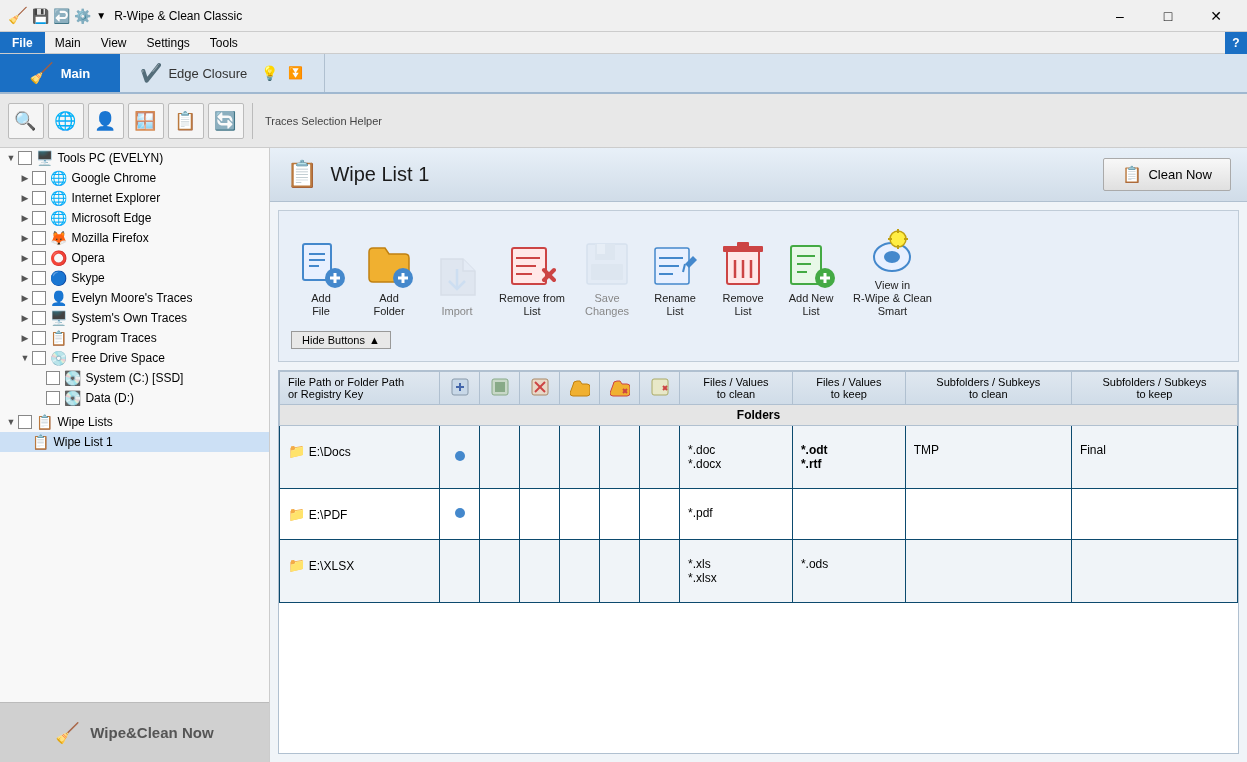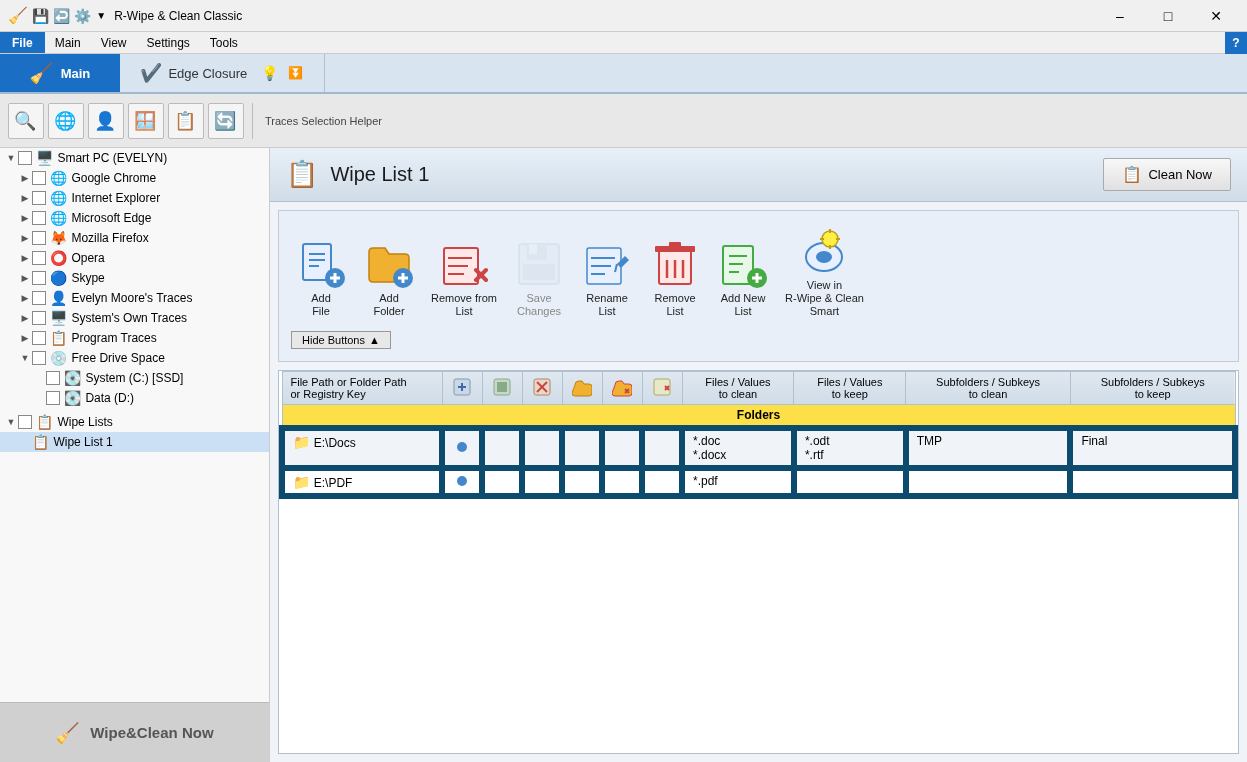--- a/index.html
+++ b/index.html
@@ -257,30 +257,30 @@
       border: 1px solid #b0c0d0;
       padding: 4px 8px;
       text-align: center;
       font-weight: normal;
       font-size: 11px;
       white-space: nowrap;
     }
     .data-table thead th.path-col { width: 160px; text-align: left; }
     .data-table thead th.action-col { width: 40px; }
     .data-table .section-header td {
-      background: #fde047;
+      background: #e5e5e5;
       font-weight: bold;
       text-align: center;
       padding: 3px;
       font-size: 12px;
       border: 1px solid #b0c0d0;
     }
     .data-table tbody tr td {
-      border: 6px solid #0c4a6e;
-      padding: 3px 8px;
+      border: 1px solid #0c4a6e;
+      padding: 17px 8px;
       vertical-align: top;
     }
     .data-table tbody tr:nth-child(even) td { background: #f0f4f8; }
   </style>
 </head>
 <body>
 
 <div class="title-bar">
   <div class="title-bar-icons">
     <span style="font-size:16px;">🧹</span>
@@ -332,21 +332,21 @@
 
 <div class="main-layout">
 
   <div class="sidebar">
     <div class="sidebar-content">
 
       <div class="tree-item">
         <span class="expand">▼</span>
         <span class="chk"></span>
         <span class="ico">🖥️</span>
-        <span>Smart PC  (EVELYN)</span>
+        <span>Tools PC  (EVELYN)</span>
       </div>
 
       <div class="tree-item indent1">
         <span class="expand">▶</span>
         <span class="chk"></span>
         <span class="ico">🌐</span>
         <span>Google Chrome</span>
       </div>
 
       <div class="tree-item indent1">
@@ -482,20 +482,31 @@
               <path d="M4 12 Q4 8 8 8 L20 8 L24 14 L40 14 Q44 14 44 18 L44 38 Q44 42 40 42 L8 42 Q4 42 4 38 Z" fill="#f0b030" stroke="#c08010" stroke-width="1.5"></path>
               <circle cx="38" cy="38" r="10" fill="#4488cc"></circle>
               <line x1="33" y1="38" x2="43" y2="38" stroke="white" stroke-width="3"></line>
               <line x1="38" y1="33" x2="38" y2="43" stroke="white" stroke-width="3"></line>
             </svg>
           </div>
           <div class="btn-label">Add<br>Folder</div>
         </div>
 
 
+        <div class="action-btn disabled">
+          <div class="btn-icon">
+            <svg width="48" height="48" viewBox="0 0 48 48" opacity="0.4">
+              <path d="M8 6 L30 6 L42 18 L42 42 L8 42 Z" fill="#b0b8c8" stroke="#808898" stroke-width="1.5"></path>
+              <path d="M30 6 L30 18 L42 18" fill="#d0d8e8" stroke="#808898" stroke-width="1.5"></path>
+              <path d="M16 28 L24 36 L32 28" fill="none" stroke="#4488cc" stroke-width="2.5"></path>
+              <line x1="24" y1="16" x2="24" y2="36" stroke="#4488cc" stroke-width="2.5"></line>
+            </svg>
+          </div>
+          <div class="btn-label">Import</div>
+        </div>
 
         <div class="action-btn">
           <div class="btn-icon">
             <svg width="48" height="48" viewBox="0 0 48 48">
               <rect x="4" y="8" width="34" height="36" rx="2" fill="#ffe8e8" stroke="#cc4444" stroke-width="2"></rect>
               <line x1="8" y1="18" x2="32" y2="18" stroke="#cc4444" stroke-width="2"></line>
               <line x1="8" y1="26" x2="28" y2="26" stroke="#cc4444" stroke-width="2"></line>
               <line x1="8" y1="34" x2="24" y2="34" stroke="#cc4444" stroke-width="2"></line>
               <line x1="36" y1="30" x2="46" y2="40" stroke="#cc4444" stroke-width="4" stroke-linecap="round"></line>
               <line x1="46" y1="30" x2="36" y2="40" stroke="#cc4444" stroke-width="4" stroke-linecap="round"></line>
@@ -645,21 +656,21 @@
               <td style="text-align: center; vertical-align: middle;"><span style="display:inline-block;width:10px;height:10px;background:#4488cc;border-radius:50;border-radius:50%;"></span></td>
               <td></td>
               <td></td>
               <td></td>
               <td></td>
               <td></td>
               <td style="vertical-align: top;">
                 <div>*.doc</div>
                 <div>*.docx</div>
               </td>
-              <td style="vertical-align: top;">
+              <td style="vertical-align: top; font-weight: bold;">
                 <div>*.odt</div>
                 <div>*.rtf</div>
               </td>
               <td style="vertical-align: top;">
                 <div>TMP</div>
               </td>
               <td style="vertical-align: top;">
                 <div>Final</div>
               </td>
             </tr>
@@ -671,18 +682,36 @@
               <td></td>
               <td></td>
               <td></td>
               <td style="vertical-align: top;">
                 <div>*.pdf</div>
               </td>
               <td style="vertical-align: top;"></td>
               <td style="vertical-align: top;"></td>
               <td style="vertical-align: top;"></td>
             </tr>
+            <tr>
+              <td><span style="color:#f0b030; font-size:14px;">📁</span> <span>E:\XLSX</span></td>
+              <td style="text-align: center; vertical-align: middle;"></td>
+              <td></td>
+              <td></td>
+              <td></td>
+              <td></td>
+              <td></td>
+              <td style="vertical-align: top;">
+                <div>*.xls</div>
+                <div>*.xlsx</div>
+              </td>
+              <td style="vertical-align: top;">
+                <div>*.ods</div>
+              </td>
+              <td style="vertical-align: top;"></td>
+              <td style="vertical-align: top;"></td>
+            </tr>
           </tbody>
       </table>
     </div>
 
   </div>
 </div>
 
 </body></html>

